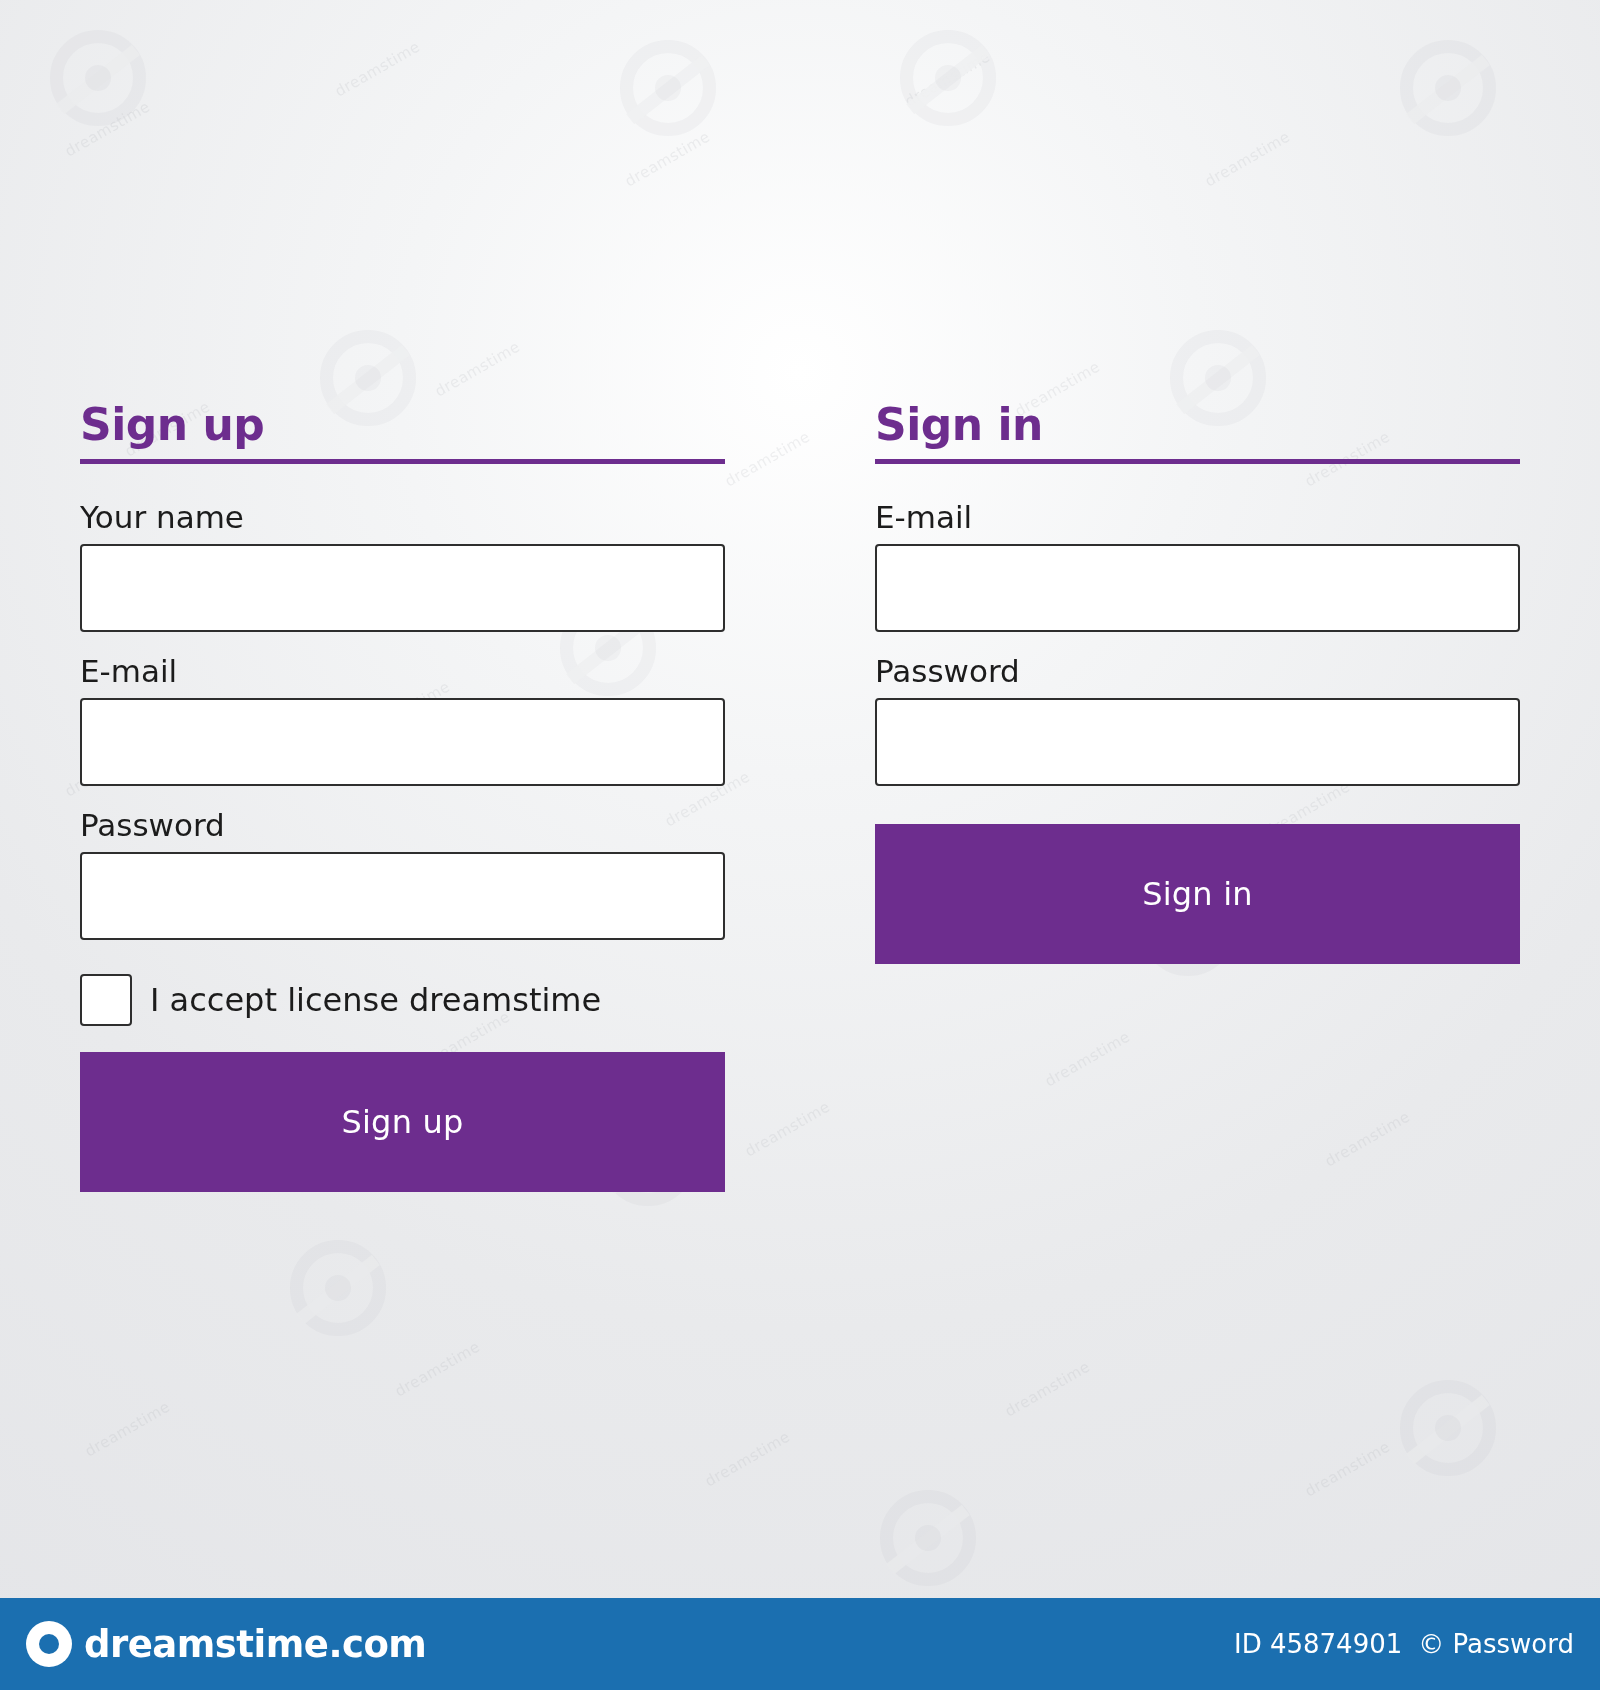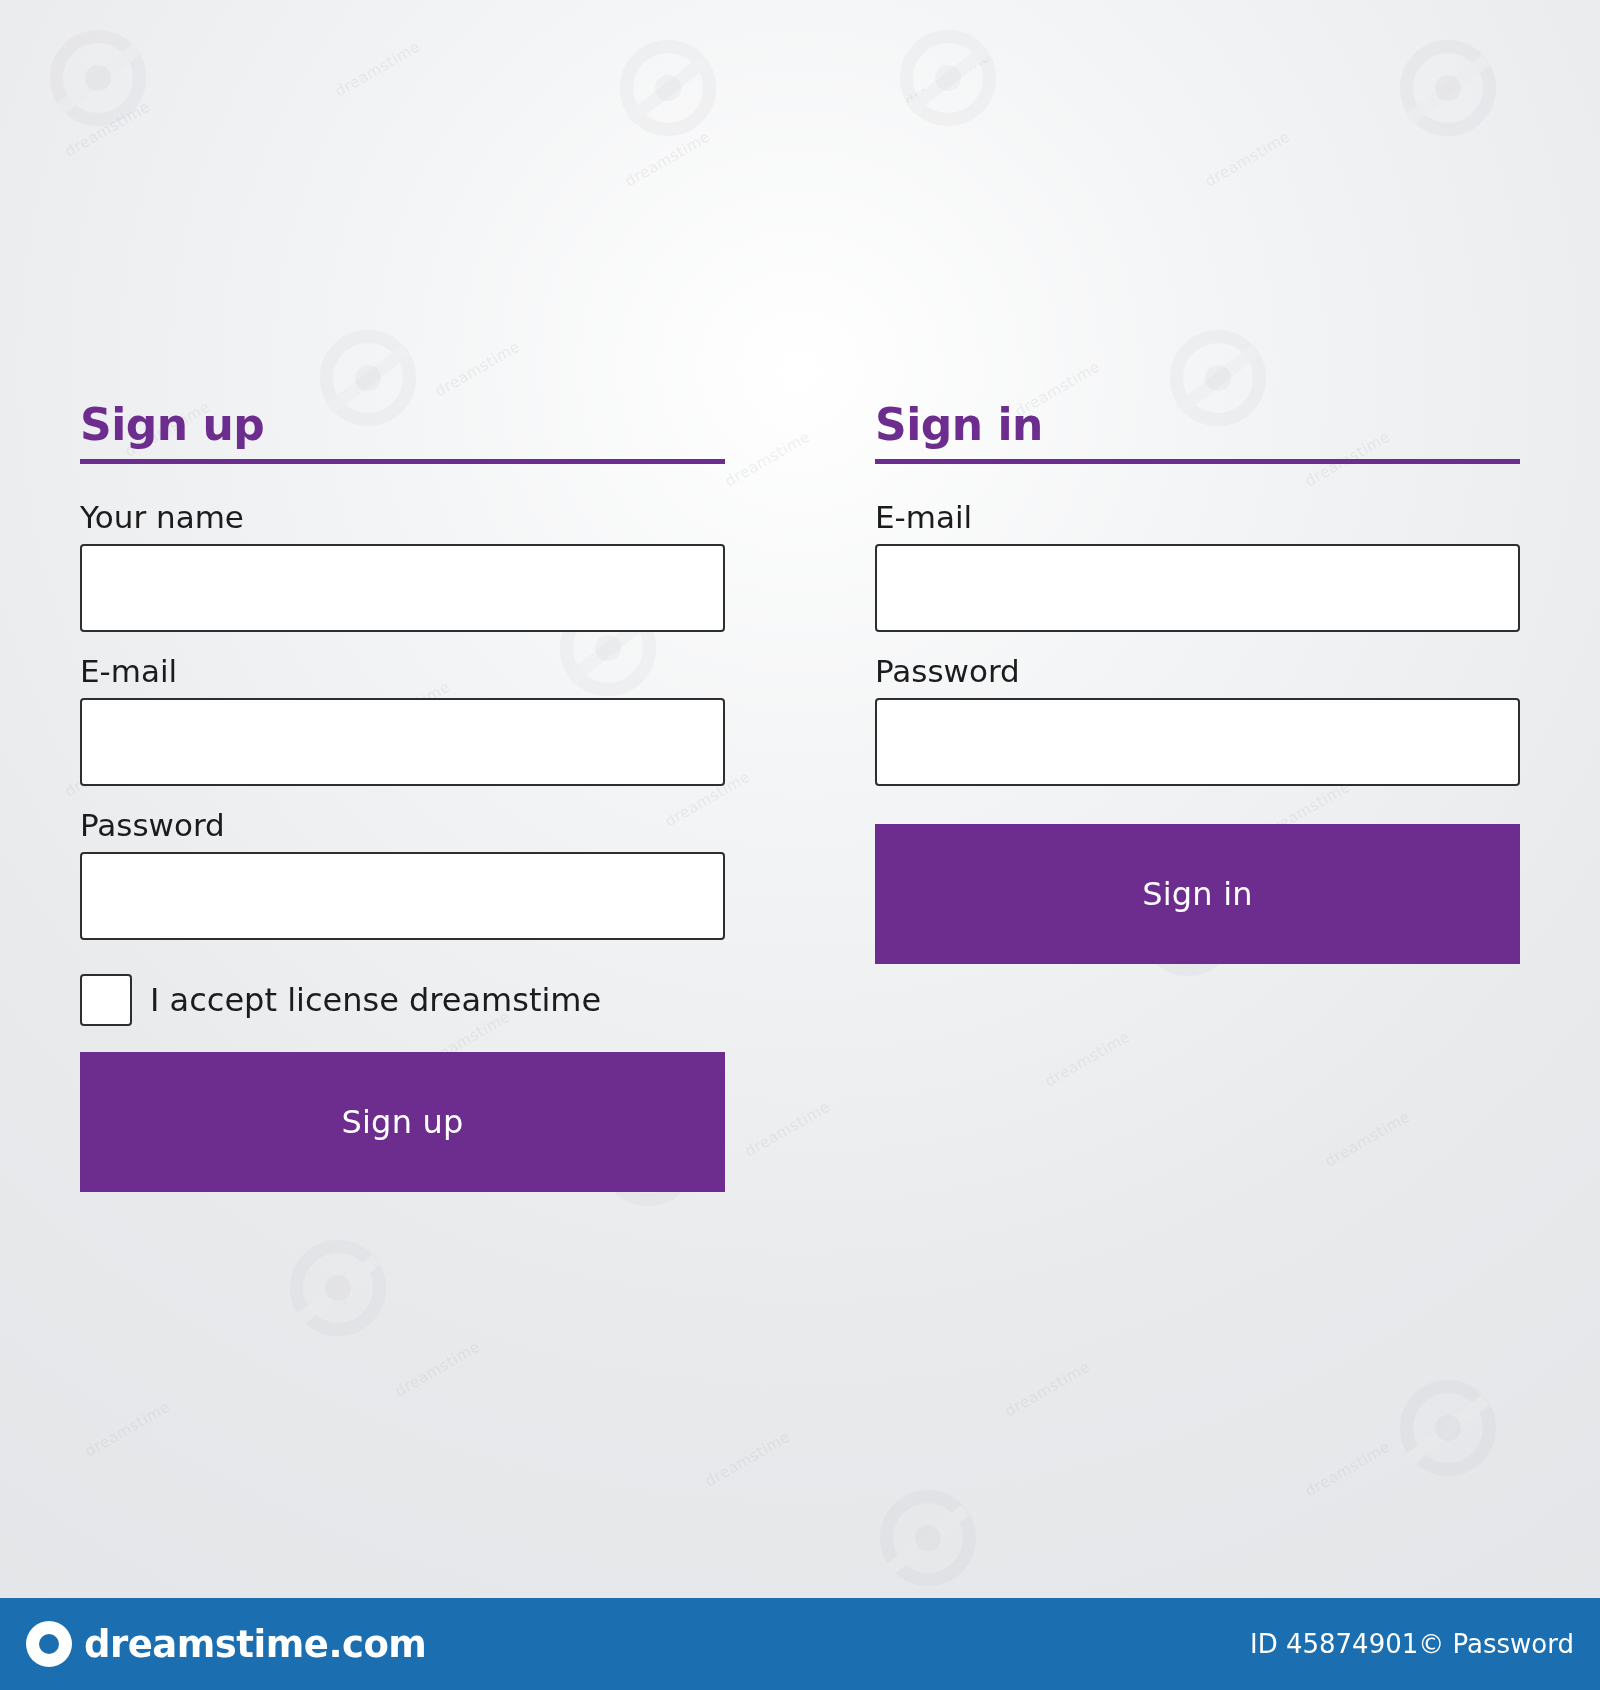--- a/index.html
+++ b/index.html
@@ -206,20 +206,21 @@
     color: #ffffff;
     font-size: 37px;
     font-weight: bold;
     letter-spacing: -0.5px;
   }
   .footer-right {
     color: #ffffff;
     font-size: 26px;
     display: flex;
     align-items: center;
+    gap: 16px;
   }
 </style>
 </head>
 <body>
 
 <div class="stage">
 
   <div class="wm-layer">
     <span class="wm" style="left:60px;  top:120px;">dreamstime</span>
     <span class="wm" style="left:330px; top:60px;">dreamstime</span>

